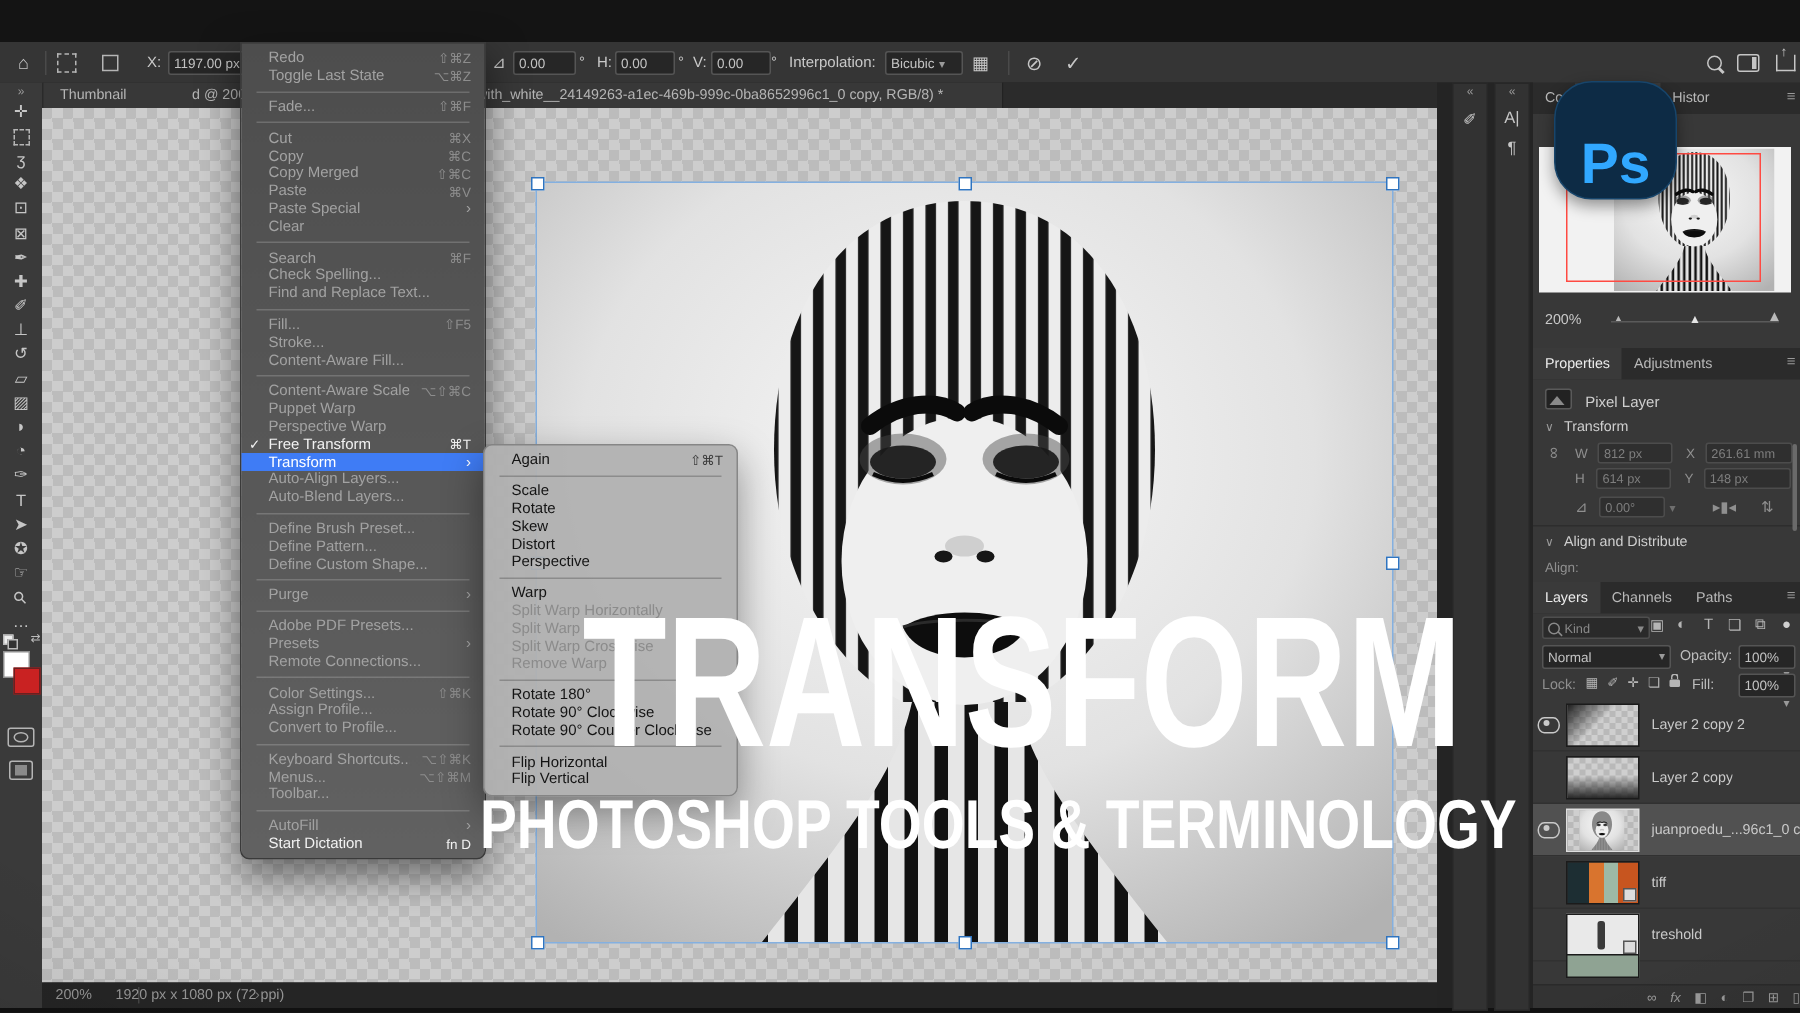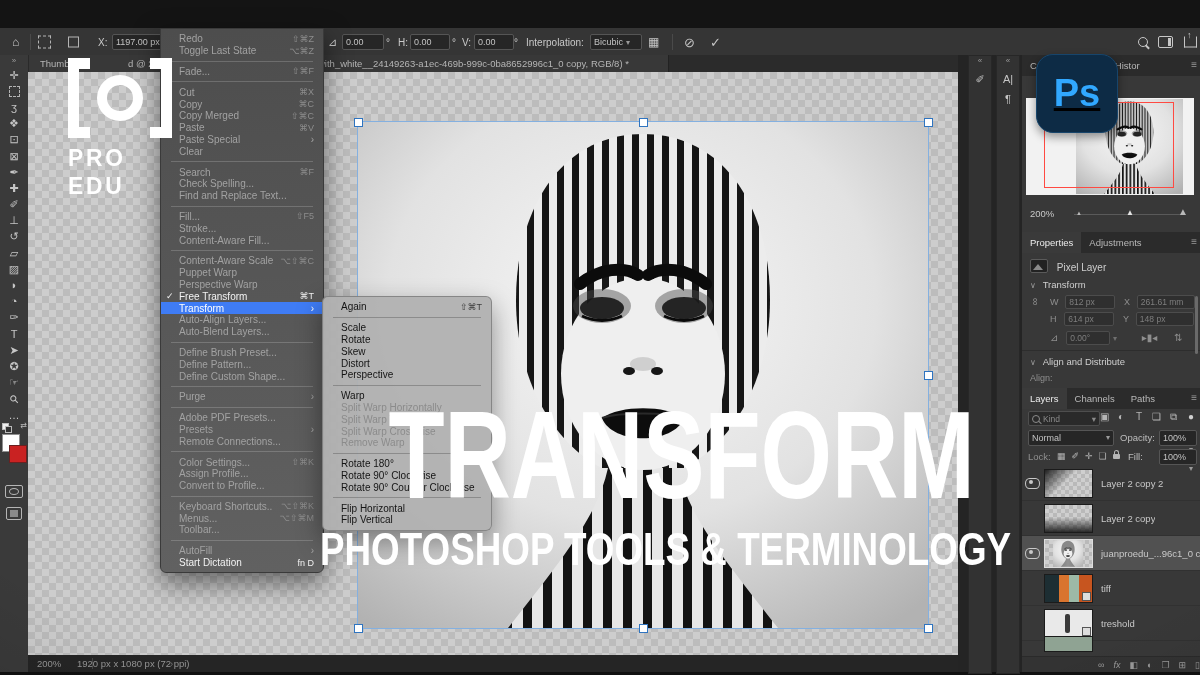--- a/index.html
+++ b/index.html
@@ -143,21 +143,21 @@
   
   #vignette{left:0;top:0;width:1200px;height:675px;background:radial-gradient(120% 120% at 52% 42%,rgba(0,0,0,0) 55%,rgba(0,0,0,.30) 100%);pointer-events:none;z-index:55;}
   .ovl{z-index:60;}
   #proedu{left:68px;top:56px;width:130px;color:#fff;}
   #pe-marks{display:flex;align-items:center;height:84px;}
   .bracket{width:22px;height:80px;border:11px solid #fff;box-sizing:border-box;}
   .bracket.l{border-right:none;}
   .bracket.r{border-left:none;}
   #pe-circle{width:26px;height:26px;border:10px solid #fff;border-radius:50%;margin:0 7px;}
   #pe-text{font-size:24px;font-weight:bold;letter-spacing:3px;margin-top:4px;transform:scaleX(.95);transform-origin:left;}
-  #ps-badge{left:1036px;top:54px;width:80px;height:77px;background:#0d2b45;border:1px solid #17456b;border-radius:17px;display:flex;align-items:center;justify-content:center;box-shadow:0 4px 10px rgba(0,0,0,.4);text-decoration:underline;}
+  #ps-badge{left:1036px;top:54px;width:80px;height:77px;background:#0d2b45;border:1px solid #17456b;border-radius:25px;display:flex;align-items:flex-end;justify-content:center;box-shadow:0 4px 10px rgba(0,0,0,.4);}
   #ps-badge span{color:#31a8ff;font-size:38px;font-weight:bold;}
   #big-title{left:300px;top:398px;width:680px;text-align:center;color:#fff;font-size:124px;font-weight:bold;line-height:.92;transform:scaleX(.74);transform-origin:center;white-space:nowrap;}
   #subtitle{left:240px;top:522px;width:800px;text-align:center;color:#fff;font-size:46px;font-weight:bold;transform:scaleX(.80);transform-origin:center;white-space:nowrap;}
 </style>
 </head>
 <body>
 
 <svg width="0" height="0" style="position:absolute" aria-hidden="true">
   <defs>
     <radialGradient id="pbg" cx="48%" cy="36%" r="78%">
@@ -658,27 +658,19 @@
       <div class="s-item normal">
         <span class="s-label">Flip Horizontal</span>
       </div>
       <div class="s-item normal">
         <span class="s-label">Flip Vertical</span>
       </div>
     </div>
 
   <div class="abs" id="vignette"></div>
 
-  <div class="abs ovl" id="proedu">
-    <div id="pe-marks">
-      <span class="bracket l"></span>
-      <span id="pe-circle"></span>
-      <span class="bracket r"></span>
-    </div>
-    <div id="pe-text">PRO EDU</div>
-  </div>
   <div class="abs ovl" id="ps-badge">
       <span>Ps</span>
     </div>
   <div class="abs ovl" id="big-title">TRANSFORM</div>
   <div class="abs ovl" id="subtitle">PHOTOSHOP TOOLS &amp; TERMINOLOGY</div>
 
 </div>
 
 </body></html>

